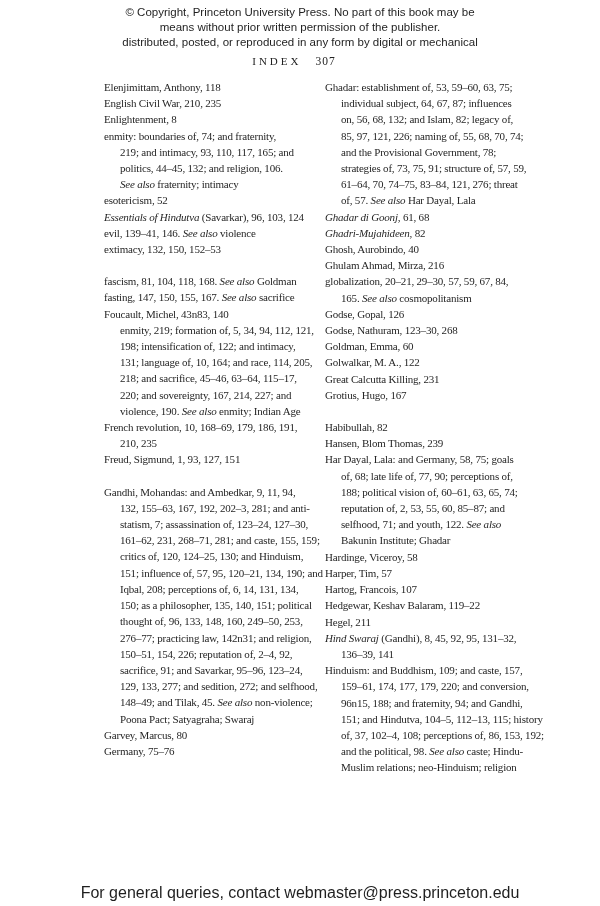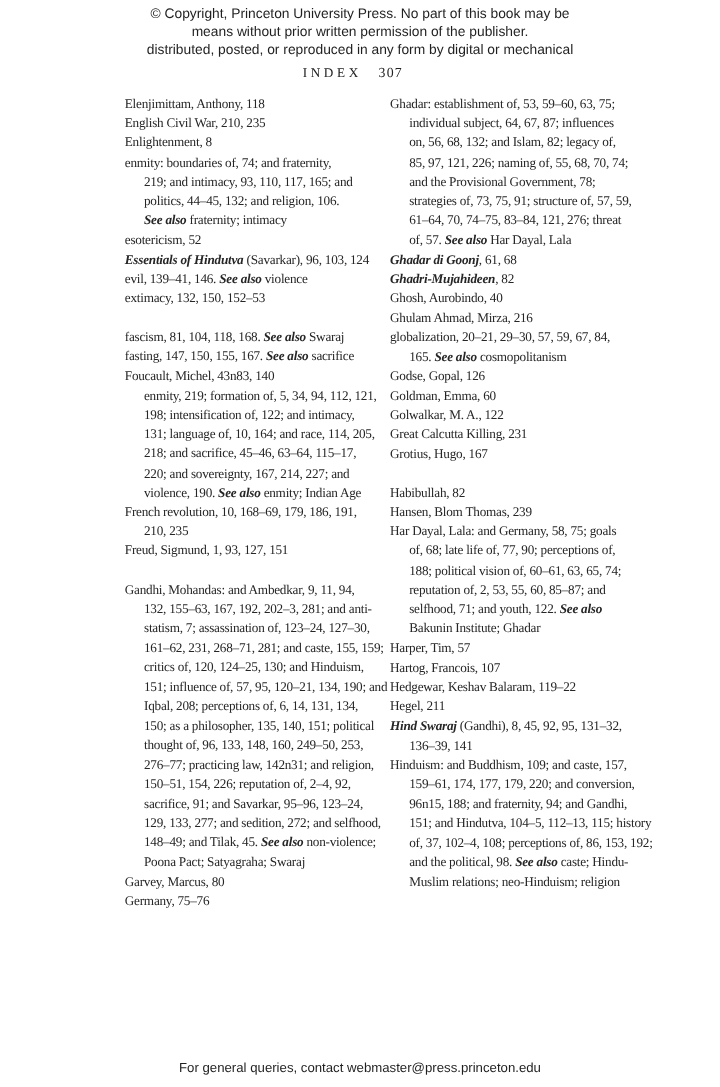--- a/index.html
+++ b/index.html
@@ -44,27 +44,27 @@
     line-height: 16.2px;
     letter-spacing: -0.2px;
     color: #262626;
   }
   .col-left  { left: 83px;  width: 220px; margin-left: 21px; }
   .col-right { left: 325px; width: 222px; }
   .entry { }
   .entry.gap { margin-top: 16px; }
   .line { white-space: nowrap; }
   .line.cont { padding-left: 16px; }
-  .line i { font-style: italic; font-weight: bold; }
+  .line i { font-style: italic; }
   .footer {
     position: absolute;
     top: 884px; left: 0; right: 0;
     text-align: center;
     font-family: "Liberation Sans", sans-serif;
-    font-size: 11px;
+    font-size: 16px;
     color: #1f1f1f;
   }
 </style>
 </head>
 <body>
 
 <div class="copyright">
   <div>© Copyright, Princeton University Press. No part of this book may be</div>
   <div>means without prior written permission of the publisher.</div>
   <div>distributed, posted, or reproduced in any form by digital or mechanical</div>
@@ -96,21 +96,21 @@
     <div class="entry">
       <div class="line"><i>Essentials of Hindutva</i><span> (Savarkar), 96, 103, 124</span></div>
     </div>
     <div class="entry">
       <div class="line"><span>evil, 139–41, 146. </span><i>See also</i><span> violence</span></div>
     </div>
     <div class="entry">
       <div class="line"><span>extimacy, 132, 150, 152–53</span></div>
     </div>
     <div class="entry gap">
-      <div class="line"><span>fascism, 81, 104, 118, 168. </span><i>See also</i><span> Swaraj</span></div>
+      <div class="line"><span>fascism, 81, 104, 118, 168. </span><i>See also</i><span> Goldman</span></div>
     </div>
     <div class="entry">
       <div class="line"><span>fasting, 147, 150, 155, 167. </span><i>See also</i><span> sacrifice</span></div>
     </div>
     <div class="entry">
       <div class="line"><span>Foucault, Michel, 43n83, 140</span></div>
     </div>
     <div class="entry">
       <div class="line cont"><span>enmity, 219; formation of, 5, 34, 94, 112, 121,</span></div>
       <div class="line cont"><span>198; intensification of, 122; and intimacy,</span></div>
@@ -174,20 +174,23 @@
       <div class="line"><span>Ghulam Ahmad, Mirza, 216</span></div>
     </div>
     <div class="entry">
       <div class="line"><span>globalization, 20–21, 29–30, 57, 59, 67, 84,</span></div>
       <div class="line cont"><span>165. </span><i>See also</i><span> cosmopolitanism</span></div>
     </div>
     <div class="entry">
       <div class="line"><span>Godse, Gopal, 126</span></div>
     </div>
     <div class="entry">
+      <div class="line"><span>Godse, Nathuram, 123–30, 268</span></div>
+    </div>
+    <div class="entry">
       <div class="line"><span>Goldman, Emma, 60</span></div>
     </div>
     <div class="entry">
       <div class="line"><span>Golwalkar, M. A., 122</span></div>
     </div>
     <div class="entry">
       <div class="line"><span>Great Calcutta Killing, 231</span></div>
     </div>
     <div class="entry">
       <div class="line"><span>Grotius, Hugo, 167</span></div>
@@ -198,20 +201,23 @@
     <div class="entry">
       <div class="line"><span>Hansen, Blom Thomas, 239</span></div>
     </div>
     <div class="entry">
       <div class="line"><span>Har Dayal, Lala: and Germany, 58, 75; goals</span></div>
       <div class="line cont"><span>of, 68; late life of, 77, 90; perceptions of,</span></div>
       <div class="line cont"><span>188; political vision of, 60–61, 63, 65, 74;</span></div>
       <div class="line cont"><span>reputation of, 2, 53, 55, 60, 85–87; and</span></div>
       <div class="line cont"><span>selfhood, 71; and youth, 122. </span><i>See also</i></div>
       <div class="line cont"><span>Bakunin Institute; Ghadar</span></div>
+    </div>
+    <div class="entry">
+      <div class="line"><span>Hardinge, Viceroy, 58</span></div>
     </div>
     <div class="entry">
       <div class="line"><span>Harper, Tim, 57</span></div>
     </div>
     <div class="entry">
       <div class="line"><span>Hartog, Francois, 107</span></div>
     </div>
     <div class="entry">
       <div class="line"><span>Hedgewar, Keshav Balaram, 119–22</span></div>
     </div>

